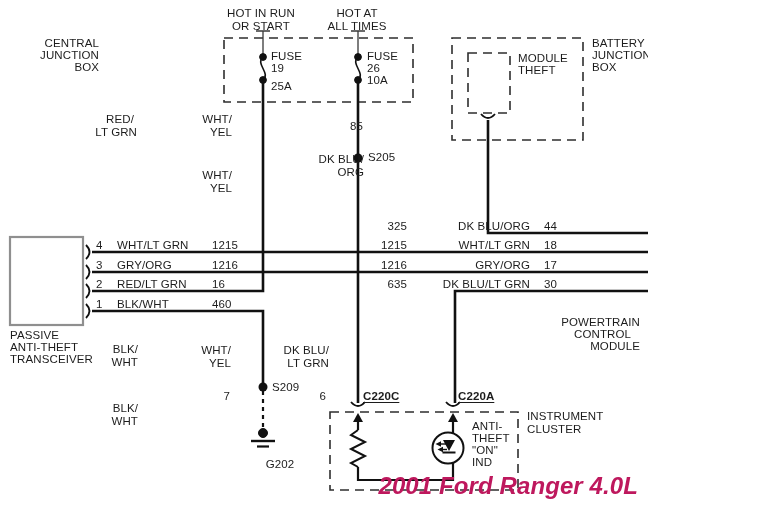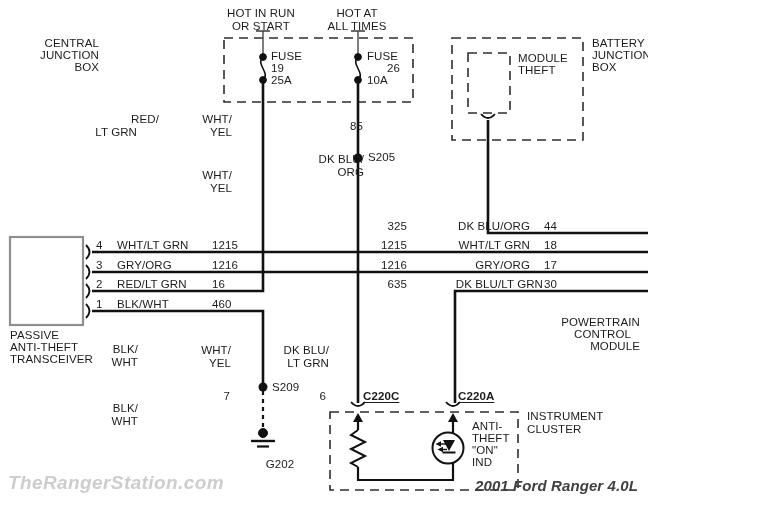--- a/index.html
+++ b/index.html
@@ -2,21 +2,21 @@
 <html><head>
 <meta charset="utf-8">
 <style>
   html,body{margin:0;padding:0;background:#fff;}
   .stage{position:relative;width:648px;height:506px;background:#ffffff;overflow:hidden;
          font-family:"Liberation Sans", sans-serif;}
   .t{position:absolute;font-size:11.5px;line-height:12px;color:#1c1c1c;white-space:nowrap;
      letter-spacing:.1px;}
   .ctr{transform:translateX(-50%);}
   .ul{text-decoration:underline;text-underline-offset:2px;font-weight:bold;}
-  .caption{font-size:15px;line-height:24px;font-weight:bold;font-style:italic;color:#404040;}
+  .caption{font-size:24px;line-height:24px;font-weight:bold;font-style:italic;color:#be185d;}
   .watermark{font-size:19px;line-height:24px;font-weight:bold;font-style:italic;color:#cdcdcd;
              letter-spacing:.4px;}
   svg{position:absolute;left:0;top:0;}
 </style>
 </head>
 <body>
 
 <div class="stage">
 
   <svg width="768" height="506" viewBox="0 0 768 506">
@@ -108,33 +108,33 @@
   <span class="t ctr" style="left:261px;top:20px">OR START</span>
   <span class="t ctr" style="left:357px;top:7px">HOT AT</span>
   <span class="t ctr" style="left:357px;top:20px">ALL TIMES</span>
 
   <span class="t" style="right:549px;top:37px">CENTRAL</span>
   <span class="t" style="right:549px;top:49px">JUNCTION</span>
   <span class="t" style="right:549px;top:61px">BOX</span>
 
   <span class="t" style="left:271px;top:50px">FUSE</span>
   <span class="t" style="left:271px;top:62px">19</span>
-  <span class="t" style="left:271px;top:74px">25A</span>
+  <span class="t" style="left:271px;top:80px">25A</span>
   <span class="t" style="left:367px;top:50px">FUSE</span>
-  <span class="t" style="left:387px;top:62px">26</span>
+  <span class="t" style="left:367px;top:62px">26</span>
   <span class="t" style="left:367px;top:74px">10A</span>
 
   <span class="t" style="left:518px;top:52px">MODULE</span>
   <span class="t" style="left:518px;top:64px">THEFT</span>
   <span class="t" style="left:592px;top:37px">BATTERY</span>
   <span class="t" style="left:592px;top:49px">JUNCTION</span>
   <span class="t" style="left:592px;top:61px">BOX</span>
   <span class="t" style="right:285px;top:120px">85</span>
 
-  <span class="t" style="right:489px;top:113px">RED/</span>
+  <span class="t" style="right:514px;top:113px">RED/</span>
   <span class="t" style="right:511px;top:126px">LT GRN</span>
   <span class="t" style="right:416px;top:113px">WHT/</span>
   <span class="t" style="right:416px;top:126px">YEL</span>
   <span class="t" style="left:368px;top:151px">S205</span>
   <span class="t" style="right:416px;top:169px">WHT/</span>
   <span class="t" style="right:416px;top:182px">YEL</span>
   <span class="t" style="right:284px;top:153px">DK BLU/</span>
   <span class="t" style="right:284px;top:166px">ORG</span>
 
   <span class="t" style="left:96px;top:239px">4</span>
@@ -157,21 +157,21 @@
   <span class="t" style="right:241px;top:220px">325</span>
   <span class="t" style="right:118px;top:220px">DK BLU/ORG</span>
   <span class="t" style="right:91px;top:220px">44</span>
   <span class="t" style="right:241px;top:239px">1215</span>
   <span class="t" style="right:118px;top:239px">WHT/LT GRN</span>
   <span class="t" style="right:91px;top:239px">18</span>
   <span class="t" style="right:241px;top:259px">1216</span>
   <span class="t" style="right:118px;top:259px">GRY/ORG</span>
   <span class="t" style="right:91px;top:259px">17</span>
   <span class="t" style="right:241px;top:278px">635</span>
-  <span class="t" style="right:105px;top:278px">DK BLU/LT GRN</span>
+  <span class="t" style="right:118px;top:278px">DK BLU/LT GRN</span>
   <span class="t" style="right:91px;top:278px">30</span>
   <span class="t ul" style="left:648px;top:296px">C175</span>
 
   <span class="t" style="right:8px;top:316px">POWERTRAIN</span>
   <span class="t" style="right:17px;top:328px">CONTROL</span>
   <span class="t" style="right:8px;top:340px">MODULE</span>
 
   <span class="t" style="right:510px;top:343px">BLK/</span>
   <span class="t" style="right:510px;top:356px">WHT</span>
   <span class="t" style="left:272px;top:381px">S209</span>
@@ -188,16 +188,15 @@
   <span class="t" style="right:322px;top:390px">6</span>
   <span class="t ul" style="left:458px;top:390px">C220A</span>
 
   <span class="t" style="left:472px;top:420px">ANTI-</span>
   <span class="t" style="left:472px;top:432px">THEFT</span>
   <span class="t" style="left:472px;top:444px">"ON"</span>
   <span class="t" style="left:472px;top:456px">IND</span>
   <span class="t" style="left:527px;top:410px">INSTRUMENT</span>
   <span class="t" style="left:527px;top:423px">CLUSTER</span>
 
-  <span class="t watermark" style="left:8px;top:471px">TheRangerStation.com</span>
   <span class="t caption" style="right:10px;top:474px">2001 Ford Ranger 4.0L</span>
 
 </div>
 
 </body></html>

